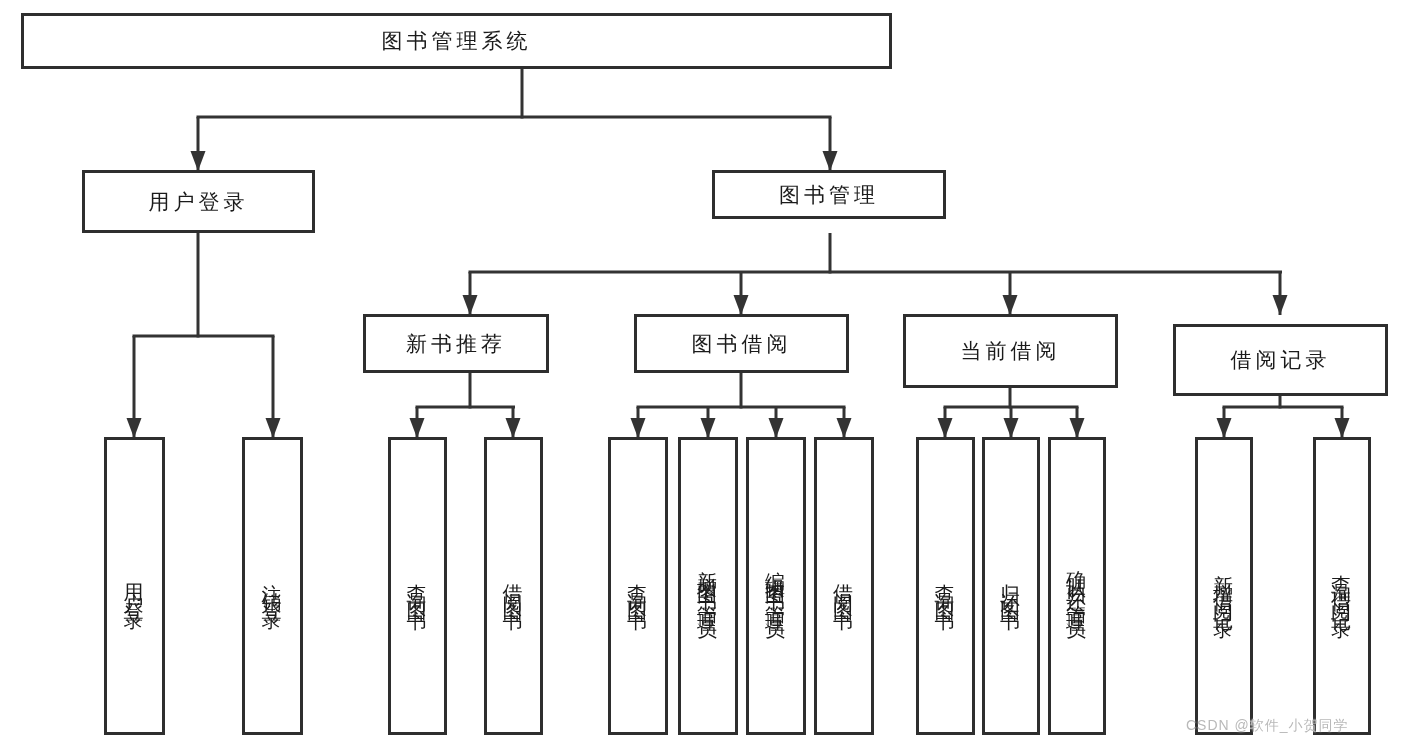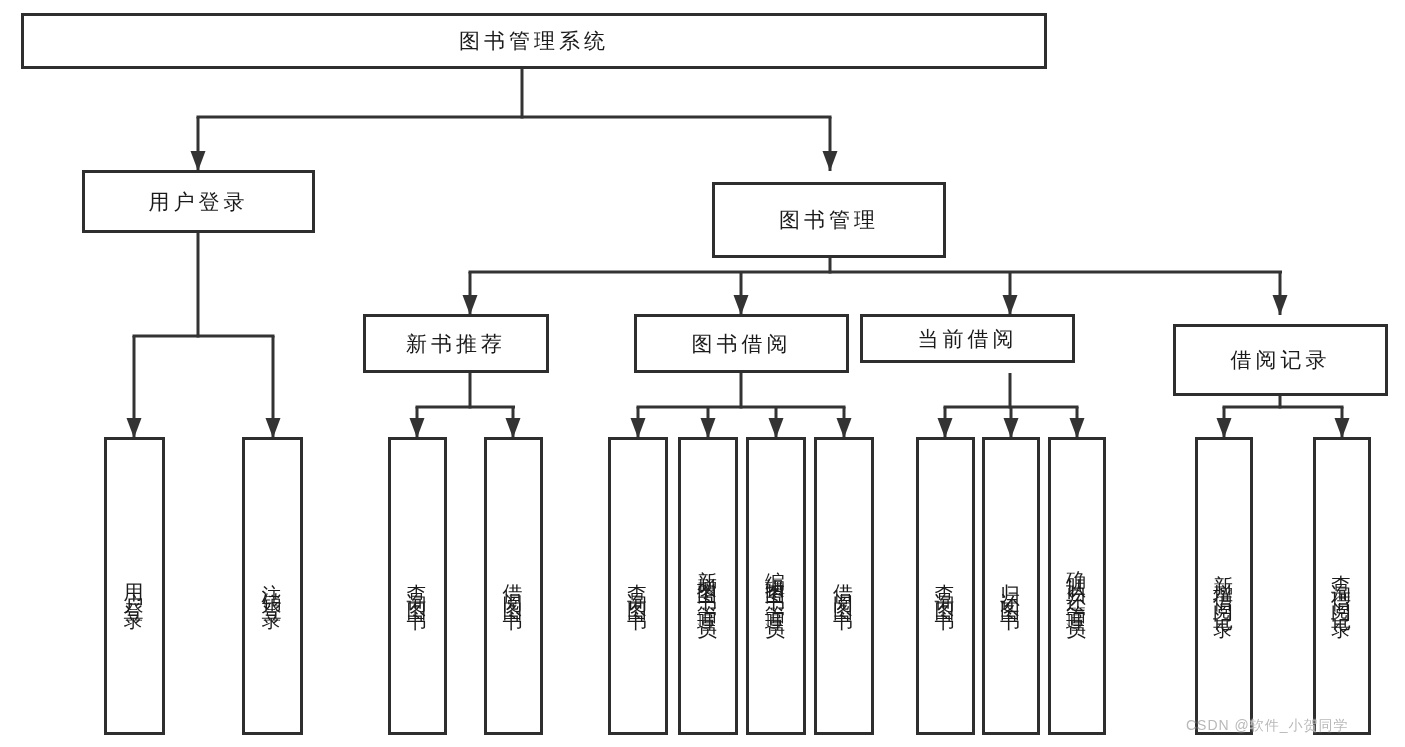--- a/index.html
+++ b/index.html
@@ -92,28 +92,28 @@
       <path d="M1011 407 V438" marker-end="url(#arw)"></path>
       <path d="M1077 407 V438" marker-end="url(#arw)"></path>
 
       <path d="M1280 373 V408.5"></path>
       <path d="M1222.5 407 H1343.5"></path>
       <path d="M1224 407 V438" marker-end="url(#arw)"></path>
       <path d="M1342 407 V438" marker-end="url(#arw)"></path>
     </g>
   </svg>
 
-  <div class="hbox" style="left:21px;top:13px;width:1026px;height:56px;">图书管理系统</div>
+  <div class="hbox" style="left:21px;top:13px;width:871px;height:56px;">图书管理系统</div>
 
   <div class="hbox" style="left:82px;top:170px;width:233px;height:63px;">用户登录</div>
-  <div class="hbox" style="left:712px;top:182px;width:234px;height:76px;">图书管理</div>
+  <div class="hbox" style="left:712px;top:170px;width:234px;height:49px;">图书管理</div>
 
   <div class="hbox" style="left:363px;top:314px;width:186px;height:59px;">新书推荐</div>
   <div class="hbox" style="left:634px;top:314px;width:215px;height:59px;">图书借阅</div>
-  <div class="hbox" style="left:860px;top:314px;width:215px;height:49px;text-align:center;">当前借阅</div>
+  <div class="hbox" style="left:903px;top:314px;width:215px;height:74px;text-align:center;">当前借阅</div>
   <div class="hbox" style="left:1173px;top:324px;width:215px;height:72px;">借阅记录</div>
 
   <div class="vbox" style="left:104px;width:61px;">用户登录</div>
   <div class="vbox" style="left:242px;width:61px;">注销登录</div>
 
   <div class="vbox" style="left:388px;width:59px;">查询图书</div>
   <div class="vbox" style="left:484px;width:59px;">借阅图书</div>
 
   <div class="vbox" style="left:608px;width:60px;">查询图书</div>
   <div class="vbox" style="left:678px;width:60px;letter-spacing:7px;">新增图书（管理员）</div>

